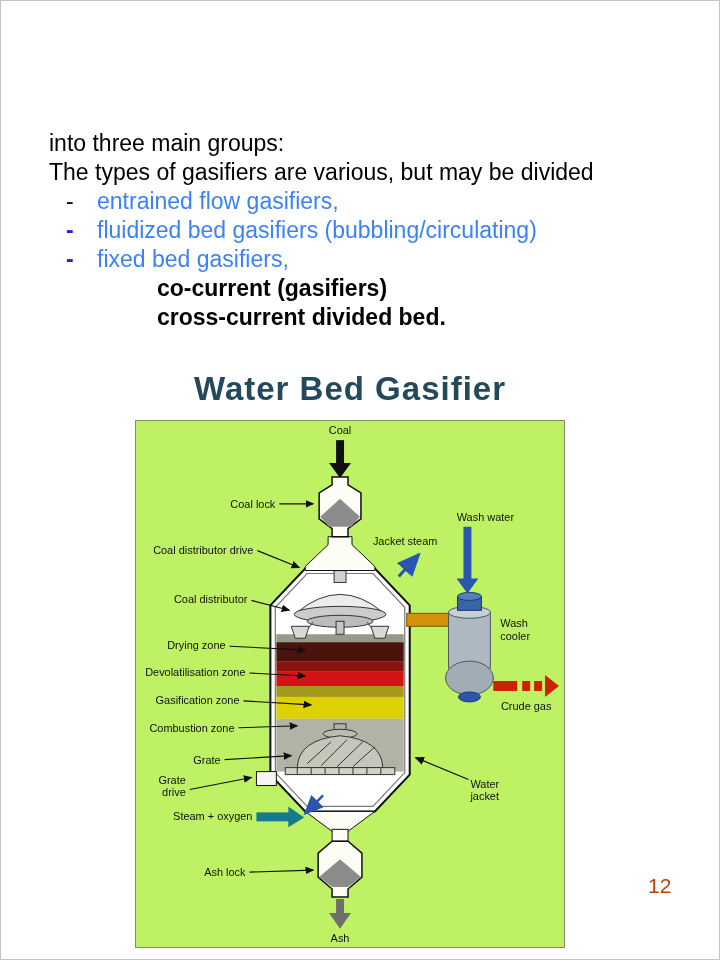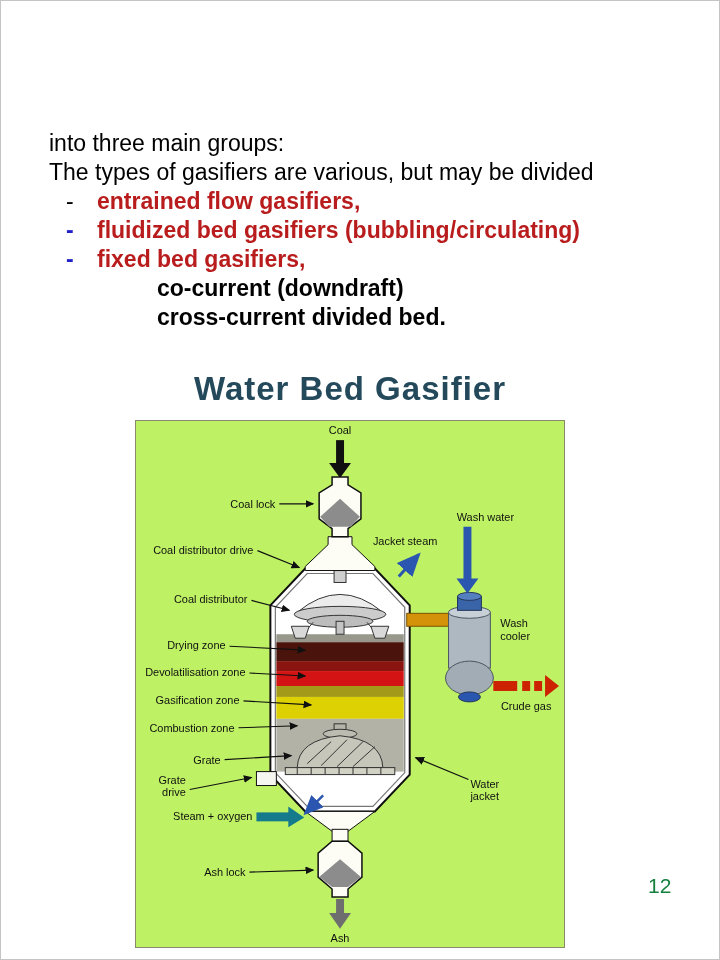--- a/index.html
+++ b/index.html
@@ -18,59 +18,59 @@
   }
   .text-block {
     position: absolute; left: 49px; top: 129px;
     font-size: 23px; line-height: 29px; color: #000;
     width: 620px;
   }
   .bullet { padding-left: 17px; }
   .dash { display: inline-block; width: 31px; }
   .dash.plain { color: #000; font-weight: 400; }
   .dash.bold { color: #2121c8; font-weight: 700; }
-  .blue-bold { color: #b91c1c; font-weight: 700; }
+  .blue-bold { color: #3b82f6; font-weight: 400; }
   .sub { padding-left: 108px; font-weight: 700; color: #000; }
   .diagram-title {
     position: absolute; left: 110px; top: 370px; width: 480px;
     text-align: center;
     font-size: 33px; font-weight: 700; letter-spacing: 1px;
     color: #23495b;
   }
   .diagram-box {
     position: absolute; left: 135px; top: 420px;
     width: 430px; height: 528px;
     background: #bef264;
     border: 1px solid #8a8a6a;
   }
   .diagram-box svg { display: block; }
   svg text { font-family: "Liberation Sans", sans-serif; fill: #101010; }
   .page-number {
     position: absolute; left: 648px; top: 874px;
-    font-size: 21px; color: #15803d;
+    font-size: 21px; color: #c2410c;
   }
 </style>
 </head>
 <body>
 
 <div class="page-frame"></div>
 
 <div class="text-block">
   <div>into three main groups:</div>
   <div>The types of gasifiers are various, but may be divided</div>
   <div class="bullet">
     <span class="dash plain">-</span><span class="blue-bold">entrained flow gasifiers,</span>
   </div>
   <div class="bullet">
     <span class="dash bold">-</span><span class="blue-bold">fluidized bed gasifiers (bubbling/circulating)</span>
   </div>
   <div class="bullet">
     <span class="dash bold">-</span><span class="blue-bold">fixed bed gasifiers,</span>
   </div>
-  <div class="sub">co-current (downdraft)</div>
+  <div class="sub">co-current (gasifiers)</div>
   <div class="sub">cross-current divided bed.</div>
 </div>
 
 <div class="diagram-title">Water Bed Gasifier</div>
 
 <div class="diagram-box">
   <svg viewBox="0 0 430 528" width="428" height="526">
     <defs>
       <marker id="mk" markerWidth="9" markerHeight="8" refX="7" refY="3.5" orient="auto">
         <path d="M0,0 L8,3.5 L0,7 Z" fill="#101010"></path>

